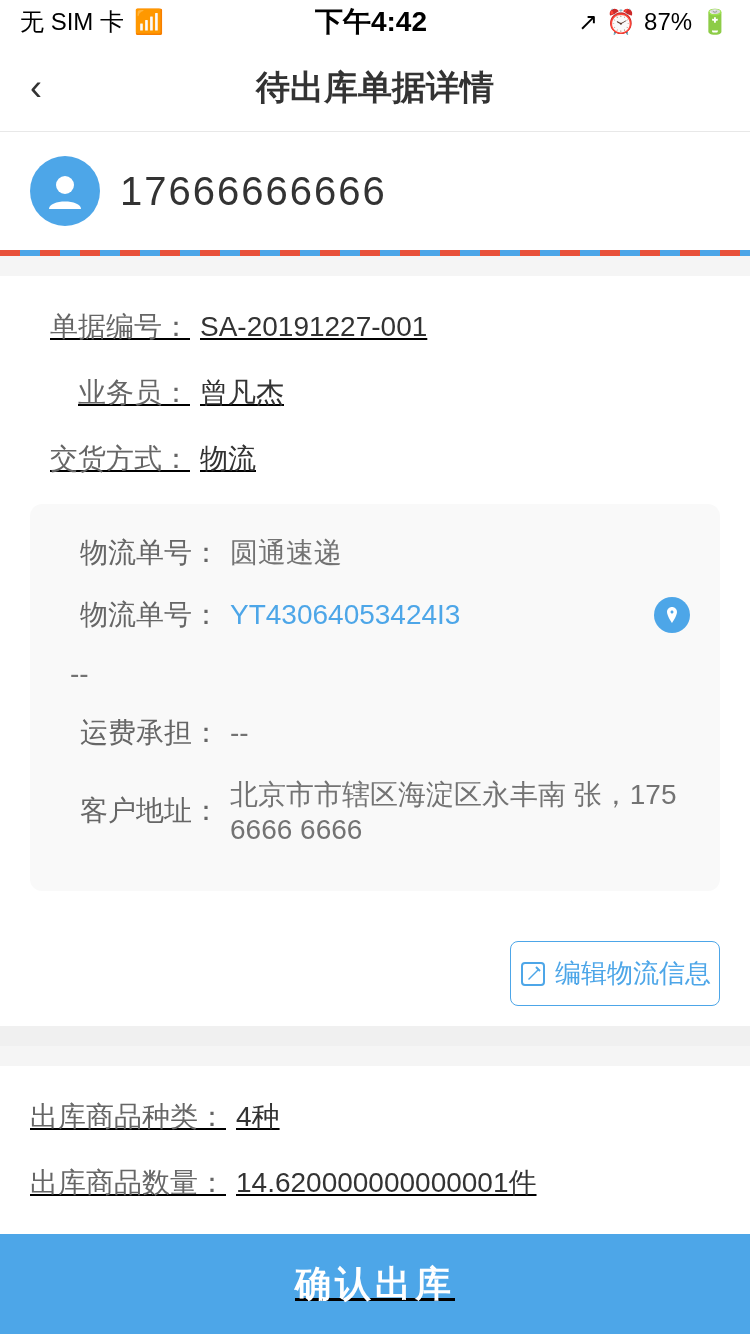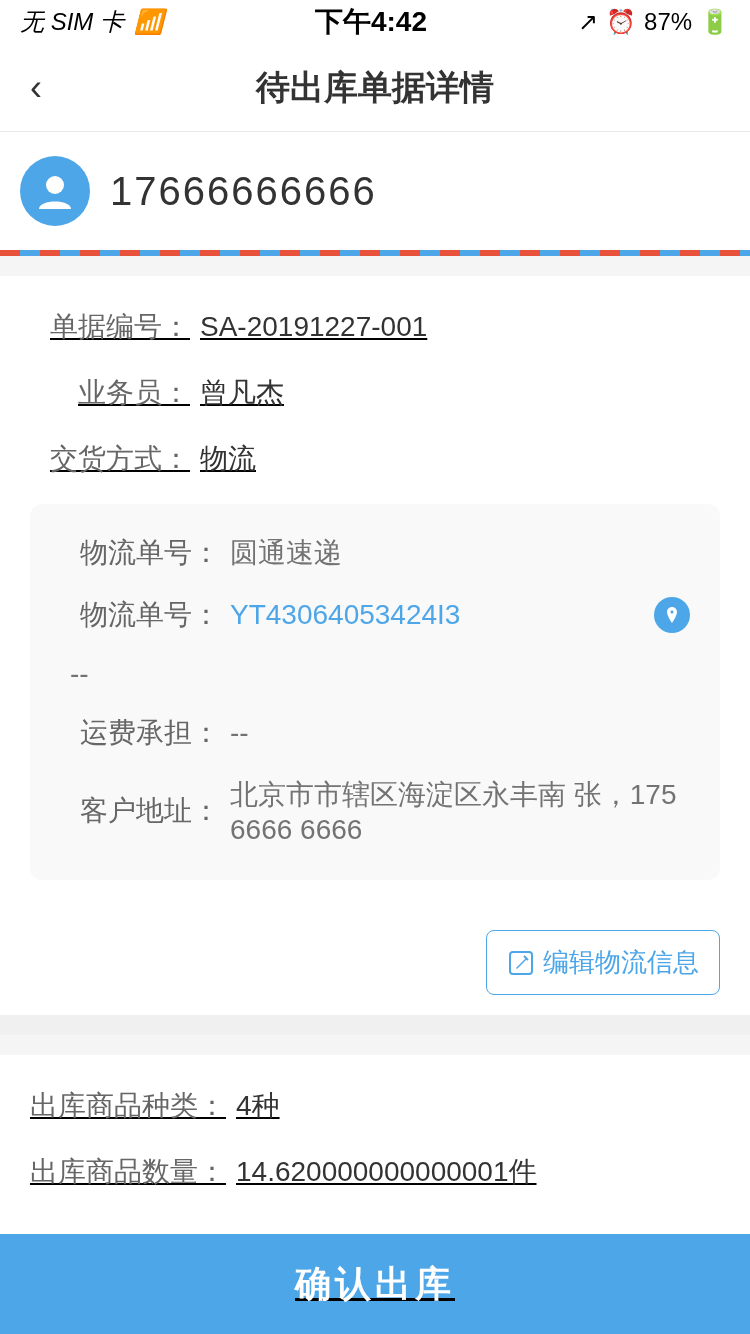--- a/index.html
+++ b/index.html
@@ -17,21 +17,21 @@
     .status-bar {
       background: #fff;
       height: 44px;
       display: flex;
       align-items: center;
       justify-content: space-between;
       padding: 0 20px;
       font-size: 24px;
       font-weight: 500;
     }
-    .status-left { display: flex; align-items: center; gap: 10px; font-style: italic; }
+    .status-left { display: flex; align-items: center; gap: 10px; }
     .status-center { font-size: 28px; font-weight: 600; }
     .status-right { display: flex; align-items: center; gap: 8px; font-size: 24px; }
 
     
     .nav-bar {
       background: #fff;
       height: 88px;
       display: flex;
       align-items: center;
       padding: 0 30px;
@@ -60,21 +60,21 @@
         90deg,
         #e8513a 0px, #e8513a 20px,
         #4da6e8 20px, #4da6e8 40px
       );
       width: 100%;
     }
 
     
     .customer-header {
       background: #fff;
-      padding: 24px 20px;
+      padding: 24px 30px;
       display: flex;
       align-items: center;
       gap: 20px;
     }
     .customer-avatar {
       width: 70px;
       height: 70px;
       border-radius: 50%;
       background: #4da6e8;
       display: flex;
@@ -125,21 +125,21 @@
       border-radius: 12px;
       padding: 30px;
       margin-top: 20px;
     }
     .logistics-row {
       display: flex;
       align-items: center;
       margin-bottom: 24px;
       font-size: 28px;
     }
-    .logistics-row:last-child { margin-bottom: 4px; }
+    .logistics-row:last-child { margin-bottom: 15px; }
     .logistics-label {
       color: #666;
       min-width: 160px;
       text-align: right;
       flex-shrink: 0;
     }
     .logistics-value {
       color: #737373;
       flex: 1;
       margin-left: 10px;
@@ -162,21 +162,21 @@
       display: flex;
       justify-content: flex-end;
       padding: 20px 30px;
       background: #fff;
     }
     .outline-btn {
       border: 1px solid #4da6e8;
       color: #4da6e8;
       background: #fff;
       border-radius: 8px;
-      padding: 14px 20px;
+      padding: 14px 8px;
       font-size: 26px;
       display: flex;
       align-items: center;
       gap: 8px;
       cursor: pointer;
     }
 
     
     .section-divider {
       height: 20px;

